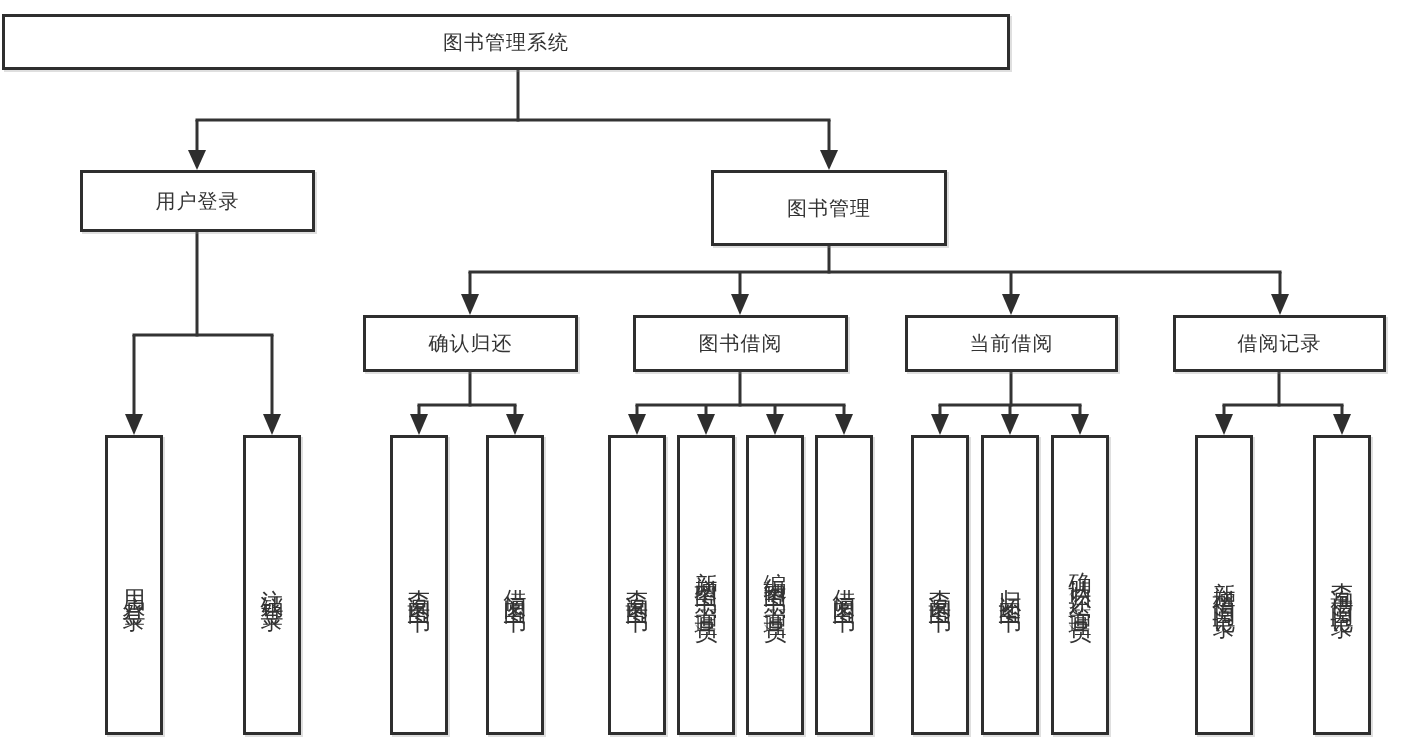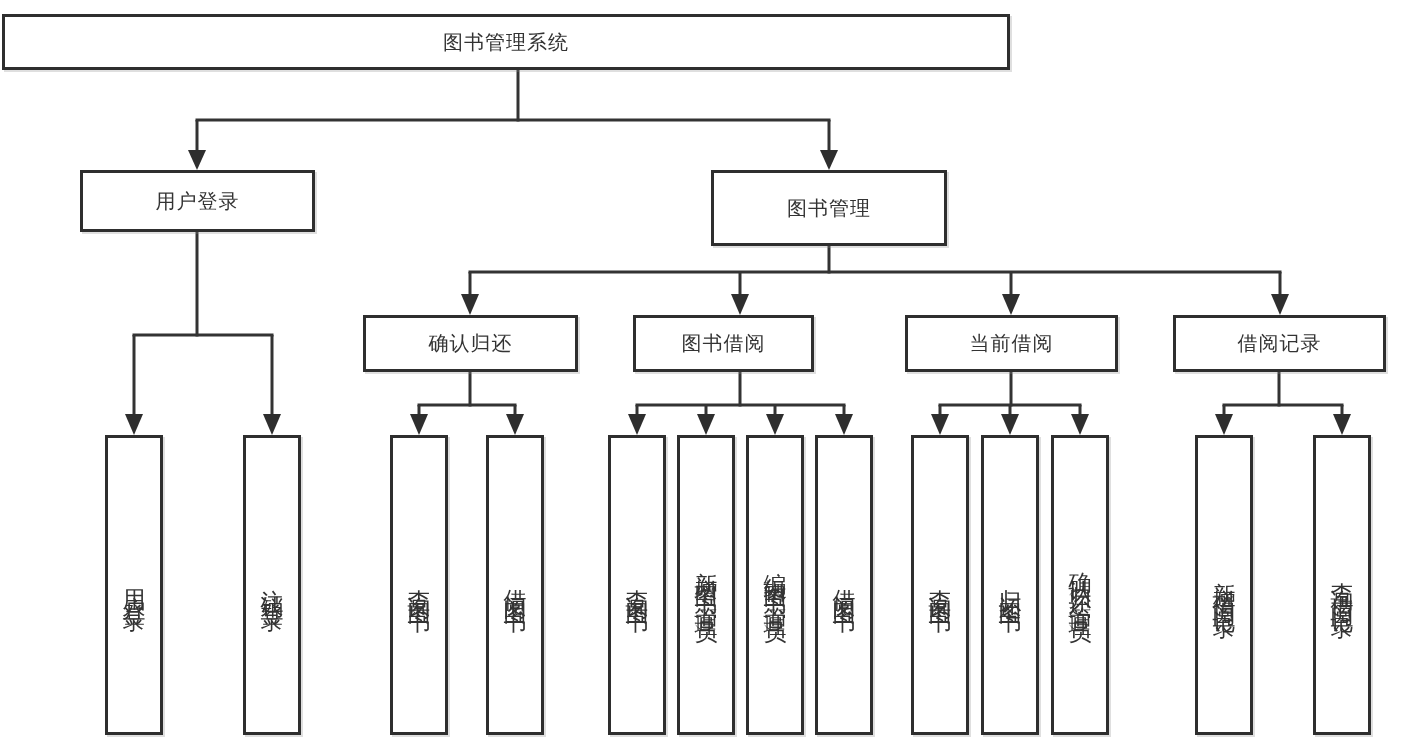--- a/index.html
+++ b/index.html
@@ -40,21 +40,21 @@
     letter-spacing: 7px;
     line-height: 1;
   }
   
   .n-root  { left: 2px;  top: 14px;  width: 1008px; height: 56px; }
   
   .n-login { left: 80px;  top: 170px; width: 235px; height: 62px; }
   .n-mgmt  { left: 711px; top: 170px; width: 236px; height: 76px; }
   
   .n-sec0  { left: 363px;  top: 315px; width: 215px; height: 57px; }
-  .n-sec1  { left: 633px;  top: 315px; width: 181px; height: 57px; }
+  .n-sec1  { left: 633px;  top: 315px; width: 215px; height: 57px; }
   .n-sec2  { left: 905px;  top: 315px; width: 213px; height: 57px; }
   .n-sec3  { left: 1173px; top: 315px; width: 213px; height: 57px; }
   
   .lf { top: 435px; width: 58px; height: 300px; }
   .lf-a0 { left: 105px; }  .lf-a1 { left: 243px; }
   .lf-b0 { left: 390px; }  .lf-b1 { left: 486px; }
   .lf-c0 { left: 608px; }  .lf-c1 { left: 677px; }
   .lf-c2 { left: 746px; }  .lf-c3 { left: 815px; }
   .lf-d0 { left: 911px; }  .lf-d1 { left: 981px; }  .lf-d2 { left: 1051px; }
   .lf-e0 { left: 1195px; } .lf-e1 { left: 1313px; }

